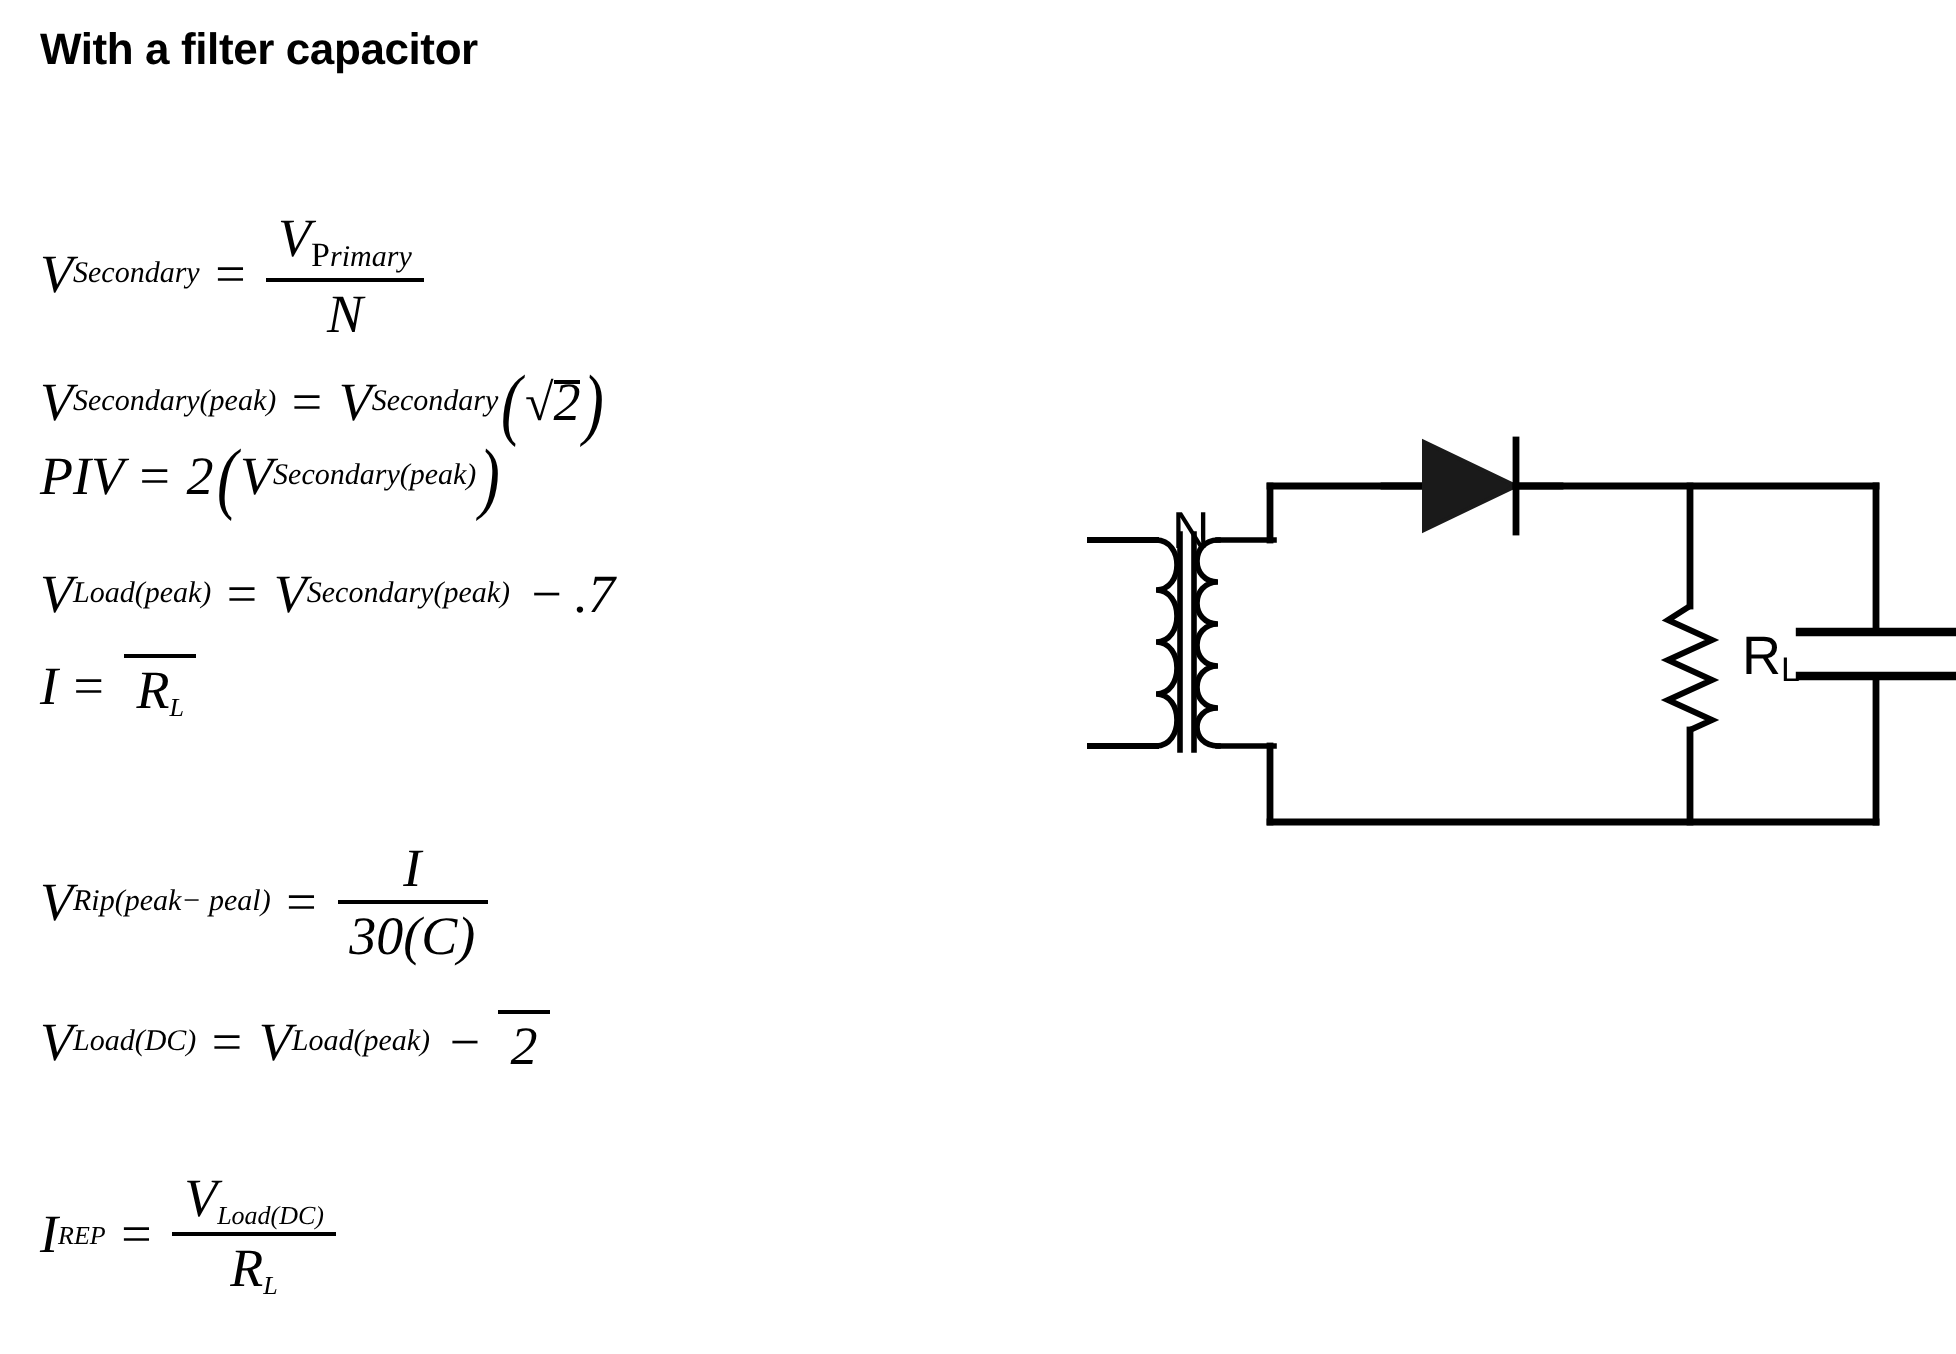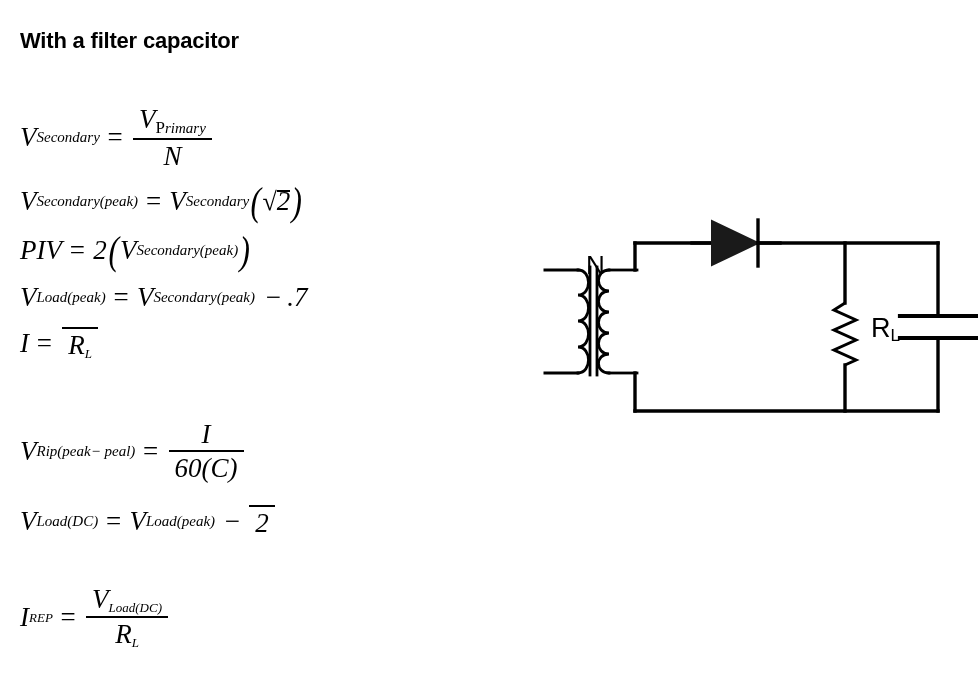--- a/index.html
+++ b/index.html
@@ -14,21 +14,21 @@
     position: relative;
     overflow: hidden;
     font-family: "Liberation Sans", sans-serif;
     color: #000000;
   }
 
   
   #heading-block {
     position: absolute;
     left: 20px;
-    top: 28px;
+    top: 12px;
   }
   #doc-title {
     font-family: "Liberation Sans", sans-serif;
     font-size: 22px;
     font-weight: bold;
     line-height: 26px;
     letter-spacing: -0.2px;
     white-space: nowrap;
   }
   #doc-subtitle {
@@ -192,21 +192,21 @@
     <span>V</span>
       <span class="sub">Secondary(peak)</span>
     <span class="op op-eq">=</span>
     <span>V</span>
       <span class="sub">Secondary</span>
       <span class="bigparen">(</span>
       <span class="sqrt-wrap"><span class="radical">√</span><span class="radicand">2</span><span class="sqrt-bar"></span></span>
       <span class="bigparen">)</span>
   </div>
 
-  <div class="equation eq-main eqrow" style="top:132px;">
+  <div class="equation eq-main eqrow" style="top:120px;">
     <span>PIV</span>
     <span class="op op-eq">=</span>
     <span>2</span>
       <span class="bigparen">(</span>
       <span>V</span>
       <span class="sub">Secondary(peak)</span>
       <span class="bigparen">)</span>
   </div>
 
   <div class="equation eq-main eqrow" style="top:180px;">
@@ -228,21 +228,21 @@
     </span>
   </div>
 
   <div class="equation eq-main eqrow" style="top:315px;">
     <span>V</span>
       <span class="sub">Rip(peak− peal)</span>
     <span class="op op-eq">=</span>
     <span class="frac">
       <span class="num">I</span>
       <span class="bar"></span>
-      <span class="den">60(C)</span>
+      <span class="den">30(C)</span>
     </span>
   </div>
 
   <div class="equation eq-main eqrow" style="top:400px;">
     <span>V</span>
       <span class="sub">Load(DC)</span>
     <span class="op op-eq">=</span>
     <span>V</span>
       <span class="sub">Load(peak)</span>
     <span class="op" style="padding:0 6px 0 8px;">−</span>

